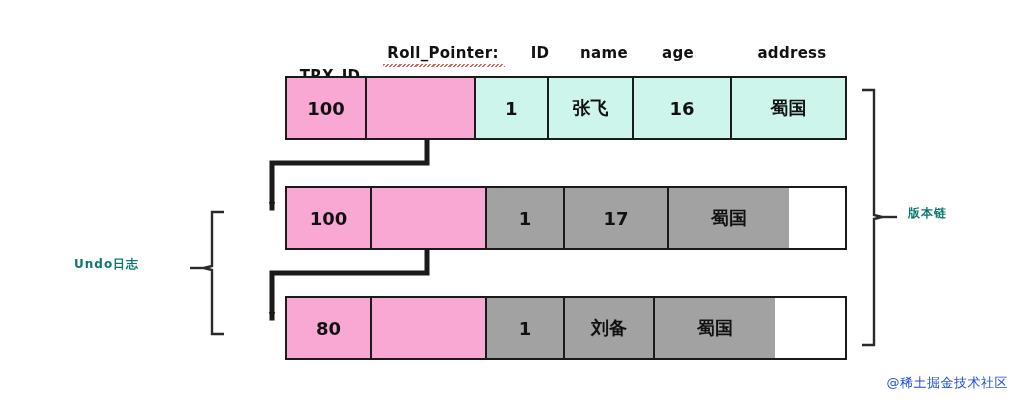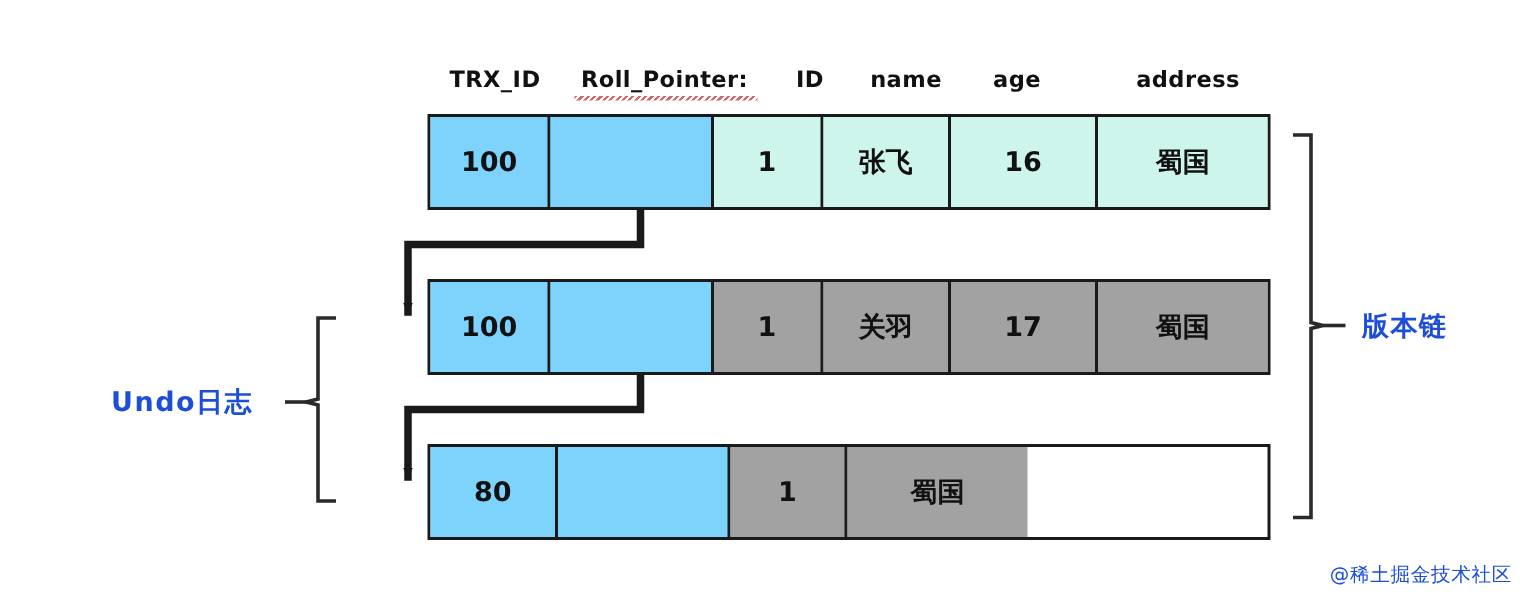--- a/index.html
+++ b/index.html
@@ -72,31 +72,31 @@
   }
   .cell:last-child { border-right: none; }
 
   .cell-trx      { width: 85px; }
   .cell-rollptr  { width: 115px; }
   .cell-id       { width: 78px; }
   .cell-name     { width: 90px; }
   .cell-age      { width: 104px; }
   .cell-address  { width: 120px; }
 
-  .pink  { background: #7dd3fc; }
+  .pink  { background: #f9a8d4; }
   .mint  { background: #cef5ec; }
   .gray  { background: #a2a2a2; }
 
   
   .side-label {
     position: absolute;
-    font-size: 18px;
+    font-size: 12px;
     font-weight: bold;
     letter-spacing: 1px;
-    color: #1d4ed8;
+    color: #0f766e;
     white-space: nowrap;
   }
   #undo-log-label   { left: 74px;  top: 256px; }
   #version-chain-label { left: 908px; top: 205px; }
 
   
   #watermark {
     position: absolute;
     right: 16px;
     bottom: 10px;
@@ -120,21 +120,21 @@
 
   <path d="M 427,248 L 427,273 L 272,273 L 272,318" fill="none" stroke="#1a1a1a" stroke-width="5" stroke-linecap="square" stroke-linejoin="miter" marker-end="url(#arrowhead)"></path>
 
   <path d="M 224,212 L 212,212 L 212,266 L 204,268 L 212,270 L 212,334 L 224,334" fill="none" stroke="#2a2a2a" stroke-width="2.4" stroke-linecap="butt" stroke-linejoin="miter"></path>
   <line x1="190" y1="268" x2="204" y2="268" stroke="#2a2a2a" stroke-width="2.4"></line>
 
   <path d="M 862,90 L 874,90 L 874,215 L 882,217 L 874,219 L 874,345 L 862,345" fill="none" stroke="#2a2a2a" stroke-width="2.4" stroke-linecap="butt" stroke-linejoin="miter"></path>
   <line x1="882" y1="217" x2="897" y2="217" stroke="#2a2a2a" stroke-width="2.4"></line>
 </svg>
 
-<div class="col-header" style="left:330px;">TRX_ID</div>
+<div class="col-header" style="left:330px;margin-top:23px;">TRX_ID</div>
 
 <div class="col-header underlined" style="left:443px;">Roll_Pointer:</div>
 <div class="squiggle" style="left:383px; top:64px; width:122px;"></div>
 
 <div class="col-header" style="left:540px;">ID</div>
 
 <div class="col-header" style="left:604px;">name</div>
 
 <div class="col-header" style="left:678px;">age</div>
 
@@ -146,29 +146,29 @@
   <div class="cell cell-id mint">1</div>
   <div class="cell cell-name mint">张飞</div>
   <div class="cell cell-age mint">16</div>
   <div class="cell cell-address mint">蜀国</div>
 </div>
 
 <div class="record-row" style="top:186px;">
   <div class="cell cell-trx pink">100</div>
   <div class="cell cell-rollptr pink"></div>
   <div class="cell cell-id gray">1</div>
-  <div class="cell cell-name gray">关羽</div>
   <div class="cell cell-age gray">17</div>
   <div class="cell cell-address gray">蜀国</div>
 </div>
 
 <div class="record-row" style="top:296px;">
   <div class="cell cell-trx pink">80</div>
   <div class="cell cell-rollptr pink"></div>
   <div class="cell cell-id gray">1</div>
+  <div class="cell cell-name gray">刘备</div>
   <div class="cell cell-address gray">蜀国</div>
 </div>
 
 <div class="side-label" id="undo-log-label">Undo日志</div>
 
 <div class="side-label" id="version-chain-label">版本链</div>
 
 <div id="watermark">@稀土掘金技术社区</div>
 
 </body></html>

